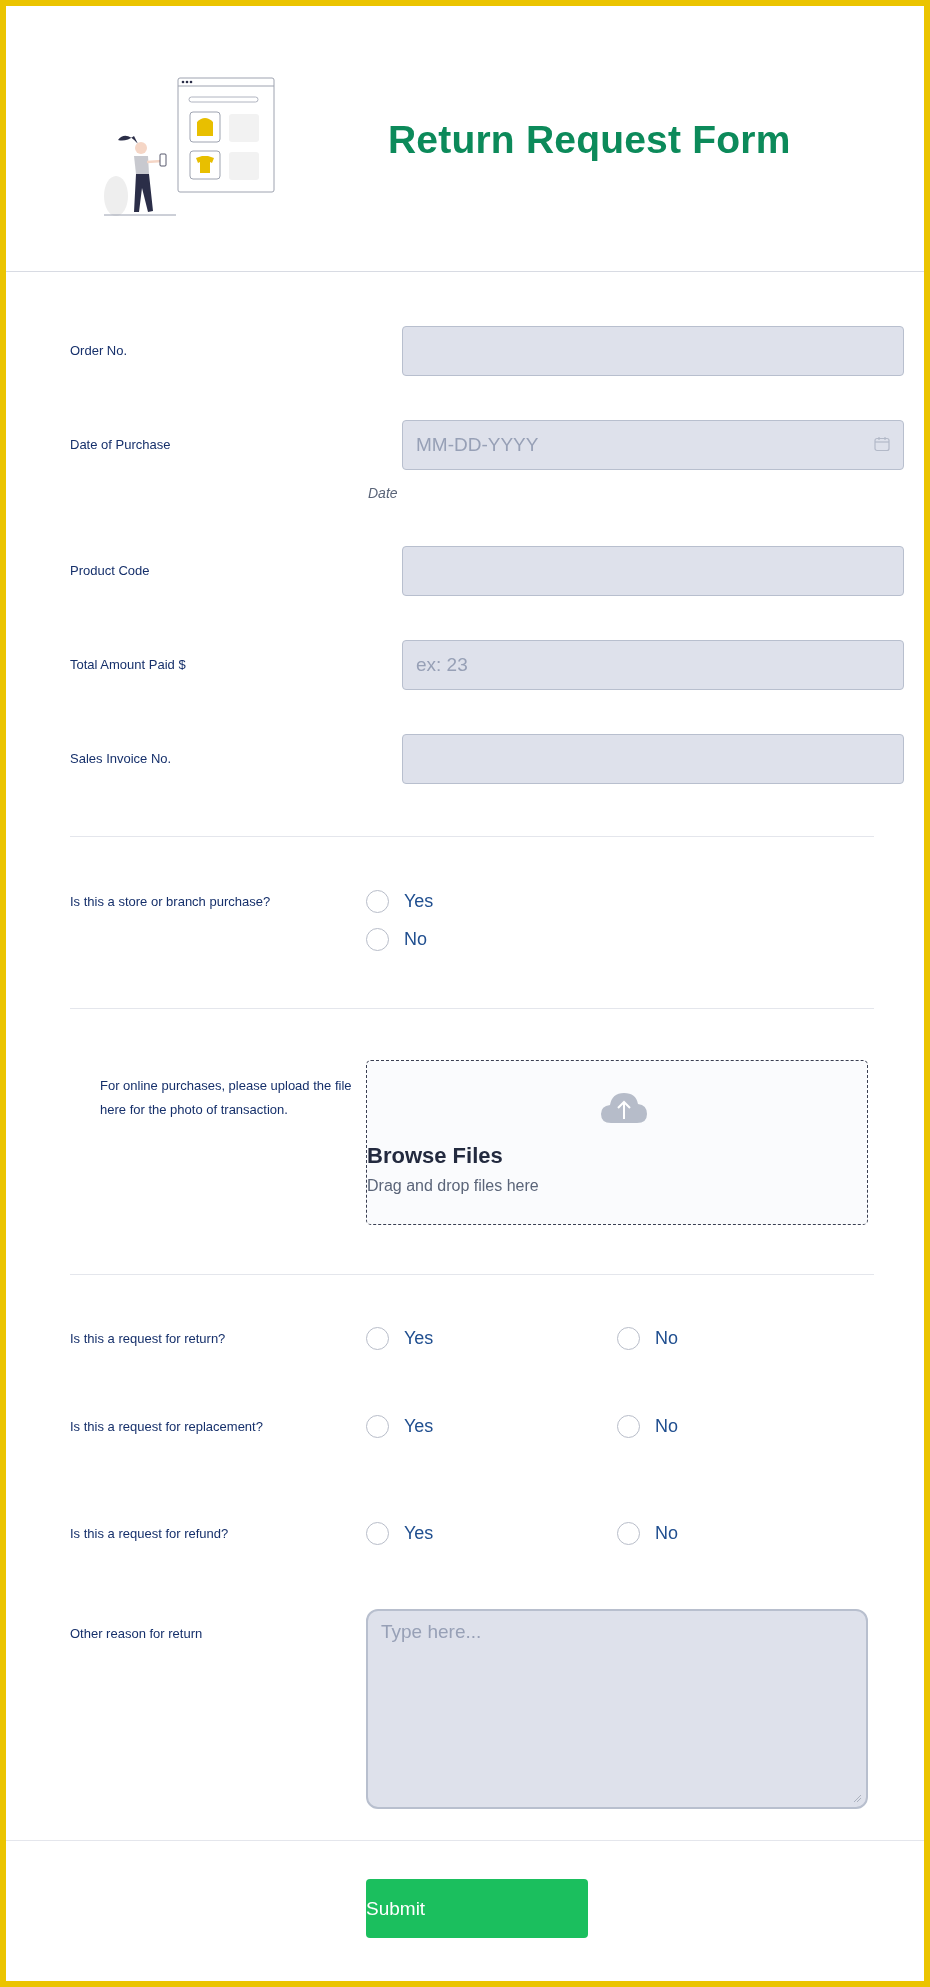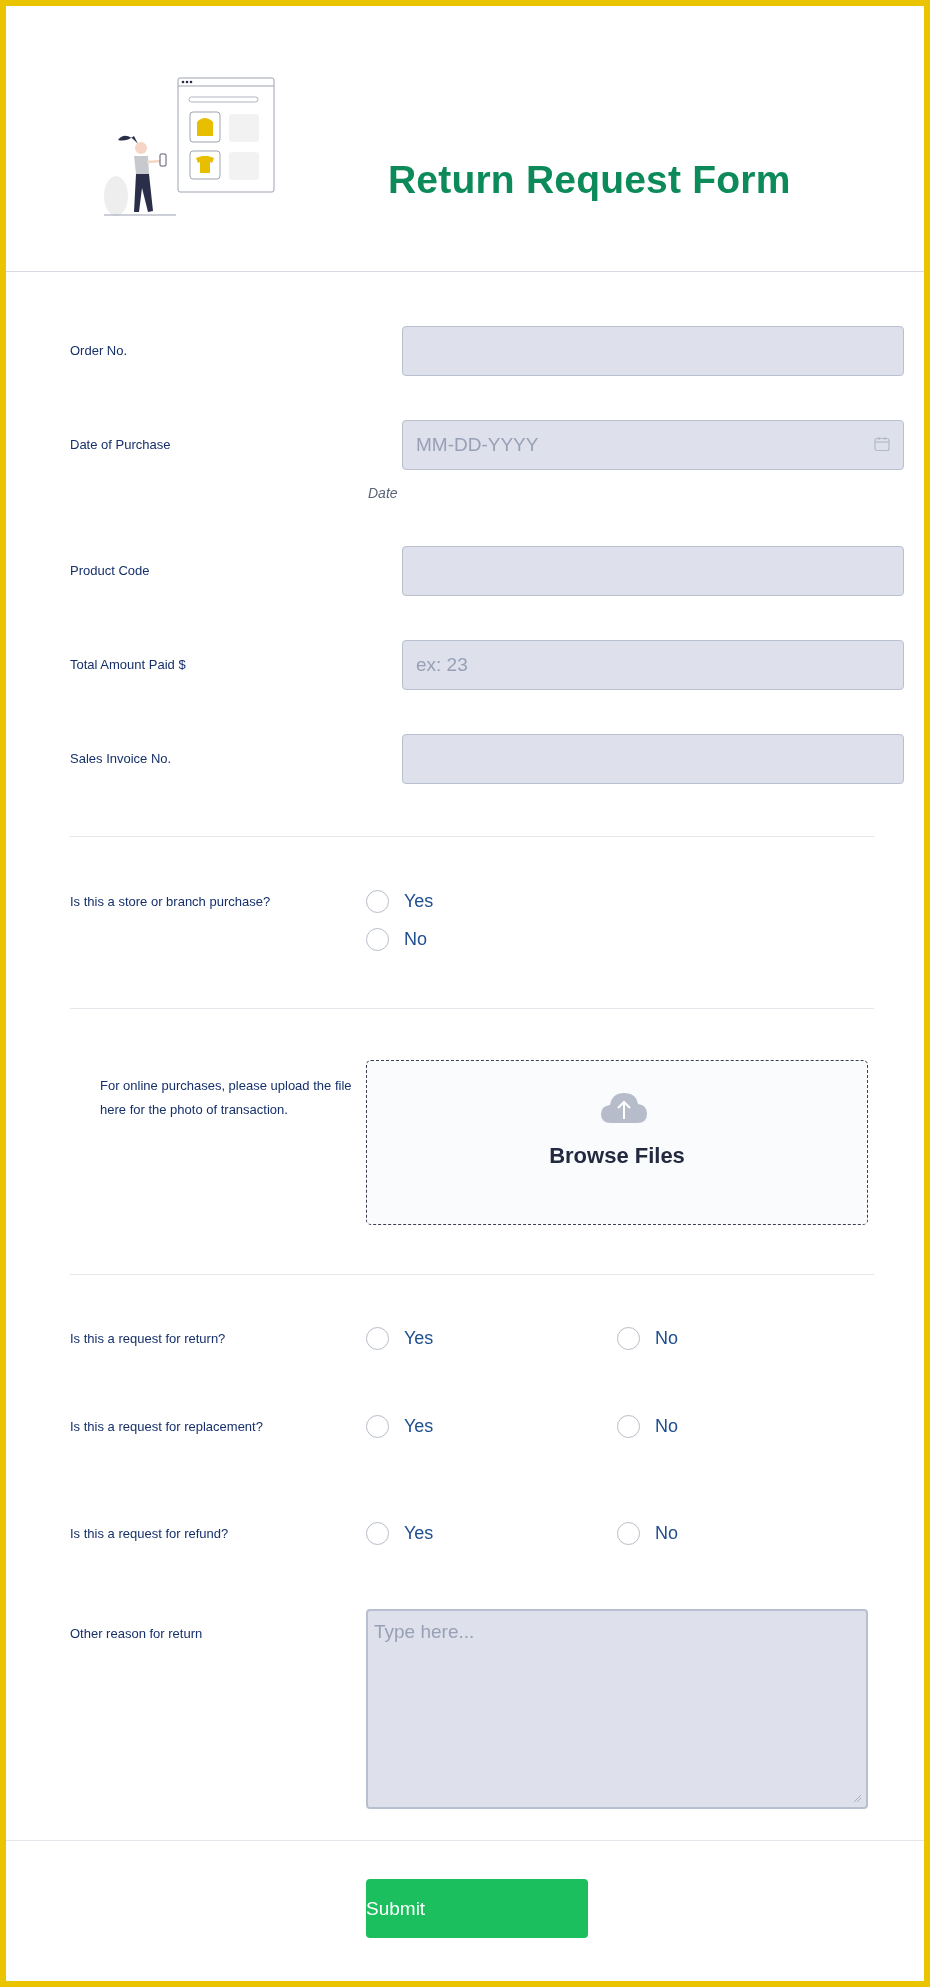--- a/index.html
+++ b/index.html
@@ -9,21 +9,21 @@
       position: absolute; left: 0; top: 0; width: 930px; height: 1987px;
       border: 6px solid #ebc400; background: #ffffff;
     }
     .header {
       position: absolute; left: 0; top: 0; width: 918px; height: 266px;
       border-bottom: 1px solid #d8dbe3;
     }
     .illustration { position: absolute; left: 90px; top: 64px; width: 190px; height: 150px; }
     .title {
       position: absolute; left: 382px; top: 112px;
-      font-size: 39px; font-weight: bold; color: #0c8a5a; letter-spacing: 0.2px; margin-top: 40px;
+      font-size: 39px; font-weight: bold; color: #0c8a5a; letter-spacing: 0.2px;
     }
     .row { position: absolute; left: 64px; width: 806px; }
     .label {
       position: absolute; left: 0; font-size: 13px; color: #16306b; line-height: 24px; width: 280px;
     }
     .input {
       position: absolute; left: 296px; width: 502px; height: 50px;
       background: #dee1eb; border: 1px solid #b8bfce; border-radius: 4px;
       font-size: 19px; color: #97a0b6; padding: 0 13px; line-height: 48px;
       font-family: "Liberation Sans", sans-serif;
@@ -34,29 +34,28 @@
     .divider { position: absolute; left: 64px; width: 804px; height: 1px; background: #e4e6ec; }
     .radio { position: absolute; display: flex; align-items: center; }
     .radio-circle {
       width: 23px; height: 23px; border-radius: 50%;
       border: 1.5px solid #b8bdc9; background: #fff; display: inline-block;
     }
     .radio-label { margin-left: 15px; font-size: 18px; color: #1f4e8f; }
     .dropzone {
       position: absolute; left: 360px; top: 1054px; width: 502px; height: 165px;
       border: 1.5px dashed #3a3f52; border-radius: 5px; background: #fafbfd;
-      text-align: center;
     }
     .cloud { position: absolute; left: 232px; top: 28px; width: 50px; height: 36px; }
     .browse { position: absolute; left: 0; width: 100%; top: 82px; font-size: 22px; font-weight: bold; color: #232a3f; }
     .drag { position: absolute; left: 0; width: 100%; top: 116px; font-size: 16px; color: #5b6579; }
     .textarea {
       position: absolute; left: 360px; top: 1603px; width: 502px; height: 200px;
-      background: #dee1eb; border: 2px solid #b8bfce; border-radius: 4px;
-      font-size: 19px; color: #97a0b6; padding: 10px 6px;
+      background: #dee1eb; border: 2px solid #b8bfce; border-radius: 12px;
+      font-size: 19px; color: #97a0b6; padding: 10px 13px;
     }
     .grip { position: absolute; right: 4px; bottom: 4px; width: 10px; height: 10px; }
     .footer-line { position: absolute; left: 0; top: 1834px; width: 918px; height: 1px; background: #e4e6ec; }
     .submit {
       position: absolute; left: 360px; top: 1873px; width: 222px; height: 59px;
       background: #1bbf5e; border-radius: 4px; border: none; color: #fff;
       font-size: 19px; text-align: left; line-height: 59px;
       font-family: "Liberation Sans", sans-serif;
     }
   </style>
@@ -142,20 +141,21 @@
   <div class="divider" style="top:1002px;"></div>
 
   <div class="label" style="left:64px; top:1068px; width:280px;margin-left:30px;">For online purchases, please upload the file here for the photo of transaction.</div>
   <div class="dropzone">
     <svg class="cloud" viewBox="0 0 50 36">
       <path d="M12 34 Q2 34 2 25 Q2 17 11 16 Q13 4 25 4 Q37 4 39 15 Q48 16 48 25 Q48 34 38 34 Z" fill="#b6bcc9"></path>
       <line x1="25" y1="30" x2="25" y2="13" stroke="#ffffff" stroke-width="2"></line>
       <polyline points="19,19 25,13 31,19" fill="none" stroke="#ffffff" stroke-width="2"></polyline>
     </svg>
     <div class="browse">Browse Files</div>
+    <div class="drag">Drag and drop files here</div>
   </div>
 
   <div class="divider" style="top:1268px;"></div>
 
   <div class="label" style="left:64px; top:1321px; width:290px;">Is this a request for return?</div>
   <div class="radio" style="left:360px; top:1321px;">
     <span class="radio-circle"></span>
     <span class="radio-label">Yes</span>
   </div>
   <div class="radio" style="left:611px; top:1321px;">

